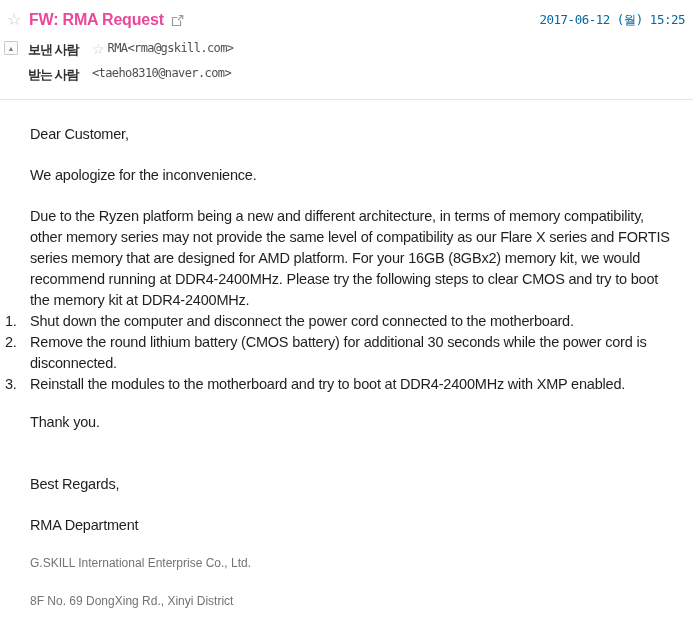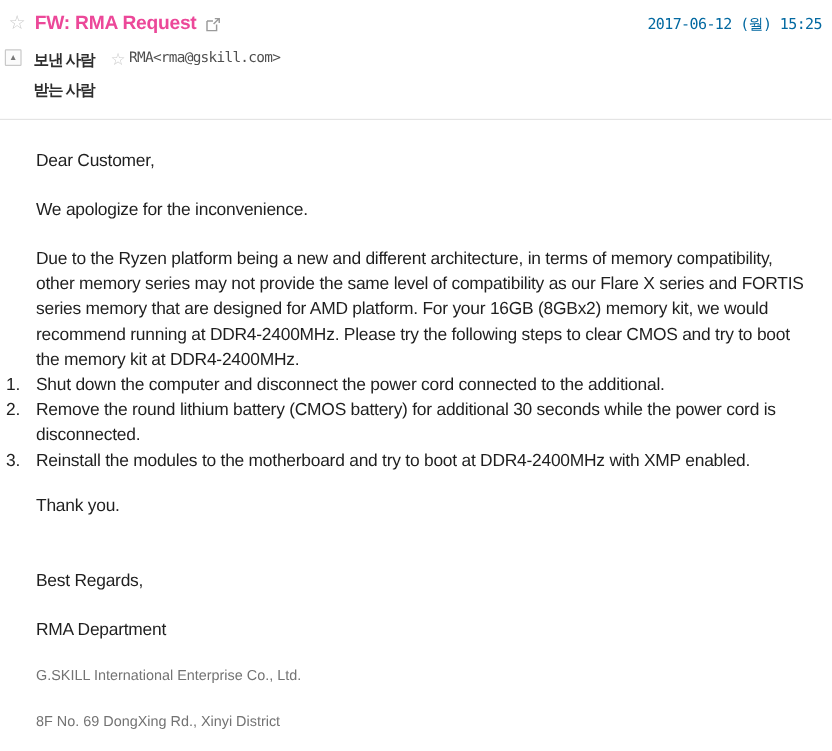--- a/index.html
+++ b/index.html
@@ -95,36 +95,37 @@
   <div class="addr-row">
     <span class="collapse-btn">▲</span>
     <span class="addr-label">보낸 사람</span>
     <span class="star-sm">☆</span>
     <span class="addr-value">RMA&lt;rma@gskill.com&gt;</span>
   </div>
 
   <div class="addr-row second">
     <span class="collapse-spacer"></span>
     <span class="addr-label">받는 사람</span>
+    <span class="addr-value">&lt;taeho8310@naver.com&gt;</span>
   </div>
 
 </div>
 
 <div class="divider"></div>
 
 <div class="mail-body">
 
   <p>Dear Customer,</p>
   <p>We apologize for the inconvenience.</p>
   <p class="no-gap">Due to the Ryzen platform being a new and different architecture, in terms of memory compatibility, other memory series may not provide the same level of compatibility as our Flare X series and FORTIS series memory that are designed for AMD platform. For your 16GB (8GBx2) memory kit, we would recommend running at DDR4-2400MHz. Please try the following steps to clear CMOS and try to boot the memory kit at DDR4-2400MHz.</p>
 
   <div class="steps">
     <div class="step">
       <span class="step-num">1.</span>
-      <span class="step-text">Shut down the computer and disconnect the power cord connected to the additional.</span>
+      <span class="step-text">Shut down the computer and disconnect the power cord connected to the motherboard.</span>
     </div>
     <div class="step">
       <span class="step-num">2.</span>
       <span class="step-text">Remove the round lithium battery (CMOS battery) for additional 30 seconds while the power cord is disconnected.</span>
     </div>
     <div class="step">
       <span class="step-num">3.</span>
       <span class="step-text">Reinstall the modules to the motherboard and try to boot at DDR4-2400MHz with XMP enabled.</span>
     </div>
   </div>

